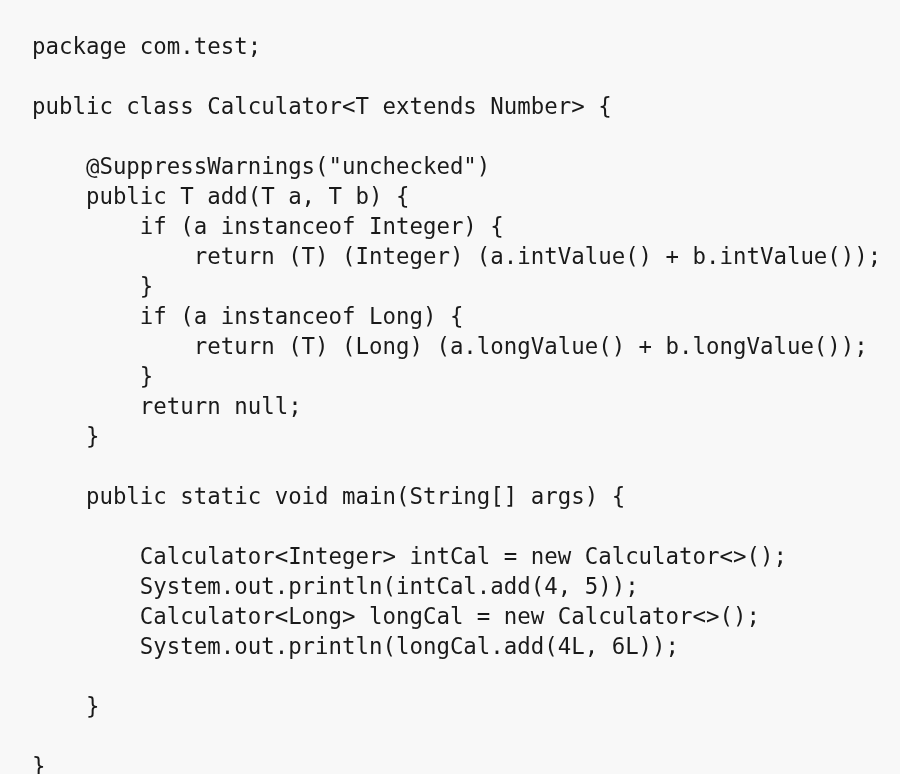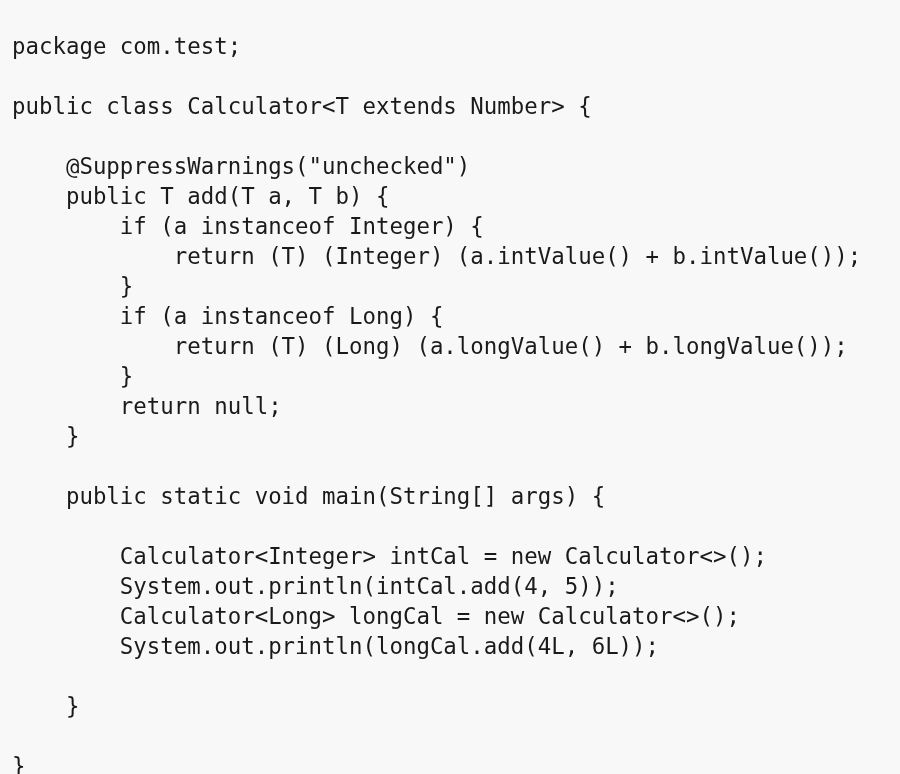--- a/index.html
+++ b/index.html
@@ -31,20 +31,21 @@
     font-variant-ligatures: none;
     -webkit-font-smoothing: antialiased;
   }
 
   .code-line {
     display: block;
     height: 30px;
     line-height: 30px;
     white-space: pre;
     min-height: 30px;
+    margin-left: 20px;
   }
 
   .code-line.blank {
     color: transparent;
   }
 </style>
 </head>
 <body>
 
 <pre id="code-listing"><span class="code-line">package com.test;</span><span class="code-line blank">&nbsp;</span><span class="code-line">public class Calculator&lt;T extends Number&gt; {</span><span class="code-line blank">&nbsp;</span><span class="code-line">    @SuppressWarnings("unchecked")</span><span class="code-line">    public T add(T a, T b) {</span><span class="code-line">        if (a instanceof Integer) {</span><span class="code-line">            return (T) (Integer) (a.intValue() + b.intValue());</span><span class="code-line">        }</span><span class="code-line">        if (a instanceof Long) {</span><span class="code-line">            return (T) (Long) (a.longValue() + b.longValue());</span><span class="code-line">        }</span><span class="code-line">        return null;</span><span class="code-line">    }</span><span class="code-line blank">&nbsp;</span><span class="code-line">    public static void main(String[] args) {</span><span class="code-line blank">&nbsp;</span><span class="code-line">        Calculator&lt;Integer&gt; intCal = new Calculator&lt;&gt;();</span><span class="code-line">        System.out.println(intCal.add(4, 5));</span><span class="code-line">        Calculator&lt;Long&gt; longCal = new Calculator&lt;&gt;();</span><span class="code-line">        System.out.println(longCal.add(4L, 6L));</span><span class="code-line blank">&nbsp;</span><span class="code-line">    }</span><span class="code-line blank">&nbsp;</span><span class="code-line">}</span></pre>

